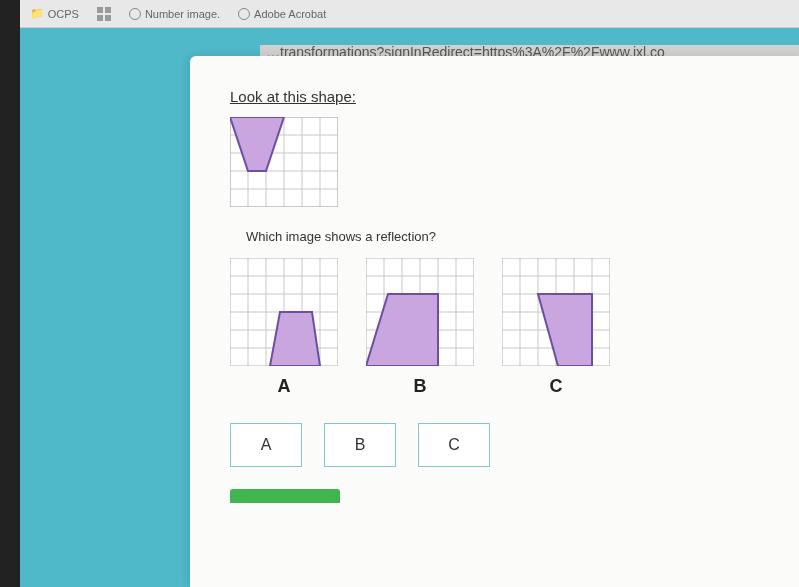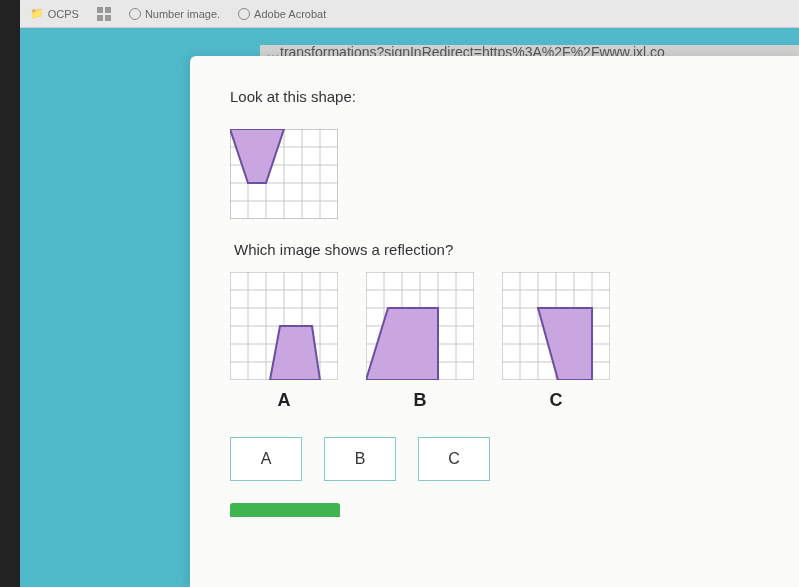--- a/index.html
+++ b/index.html
@@ -63,25 +63,26 @@
     right: 0;
     bottom: 0;
     background: #fbfbfa;
     border-radius: 6px 0 0 0;
     box-shadow: -2px 0 8px rgba(0,0,0,0.1);
     padding: 32px 40px;
     color: #333;
   }
   .prompt-text {
     font-size: 15px;
-    margin-bottom: 24px;
+    margin-bottom: 12px;
+    text-decoration: underline;
   }
   .question-text {
-    font-size: 15px;
-    margin: 18px 0 14px 4px;
+    font-size: 13px;
+    margin: 18px 0 14px 16px;
   }
   .grid-box {
     display: inline-block;
     position: relative;
   }
   .grid-box svg { display:block; }
   .options-row {
     display: flex;
     gap: 28px;
     align-items: flex-start;

